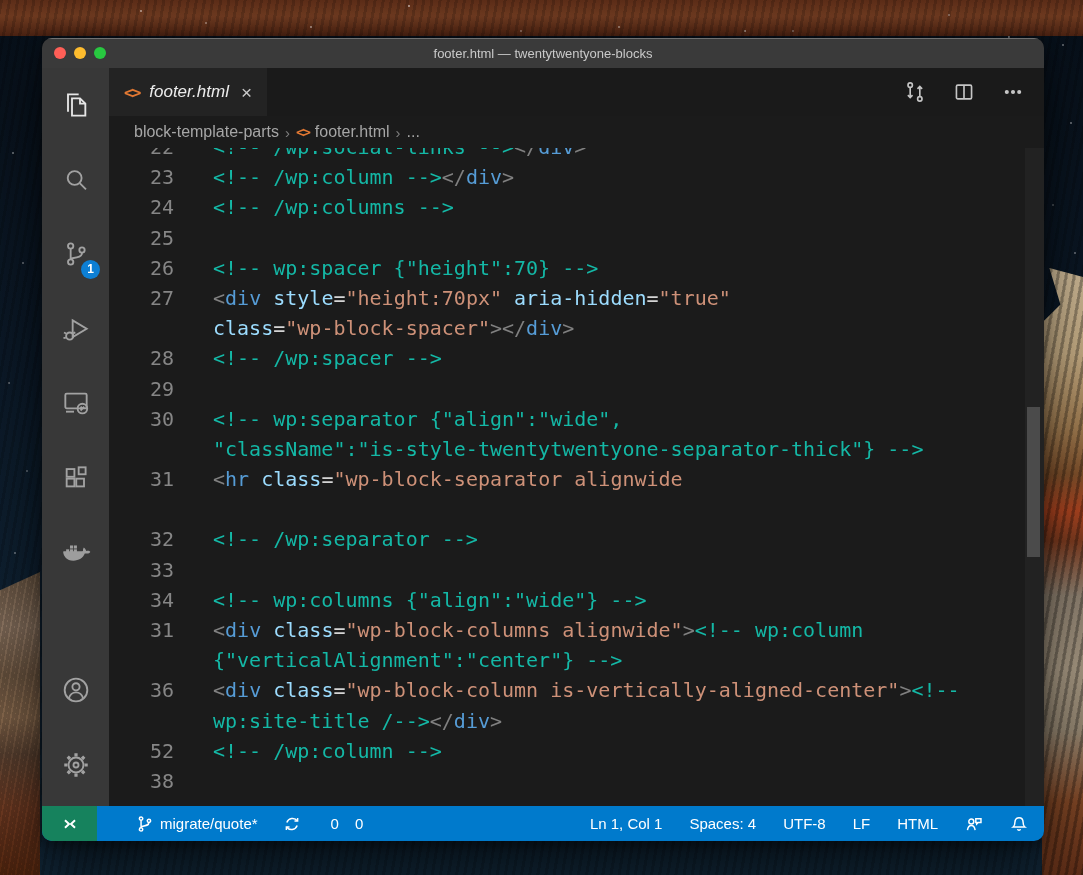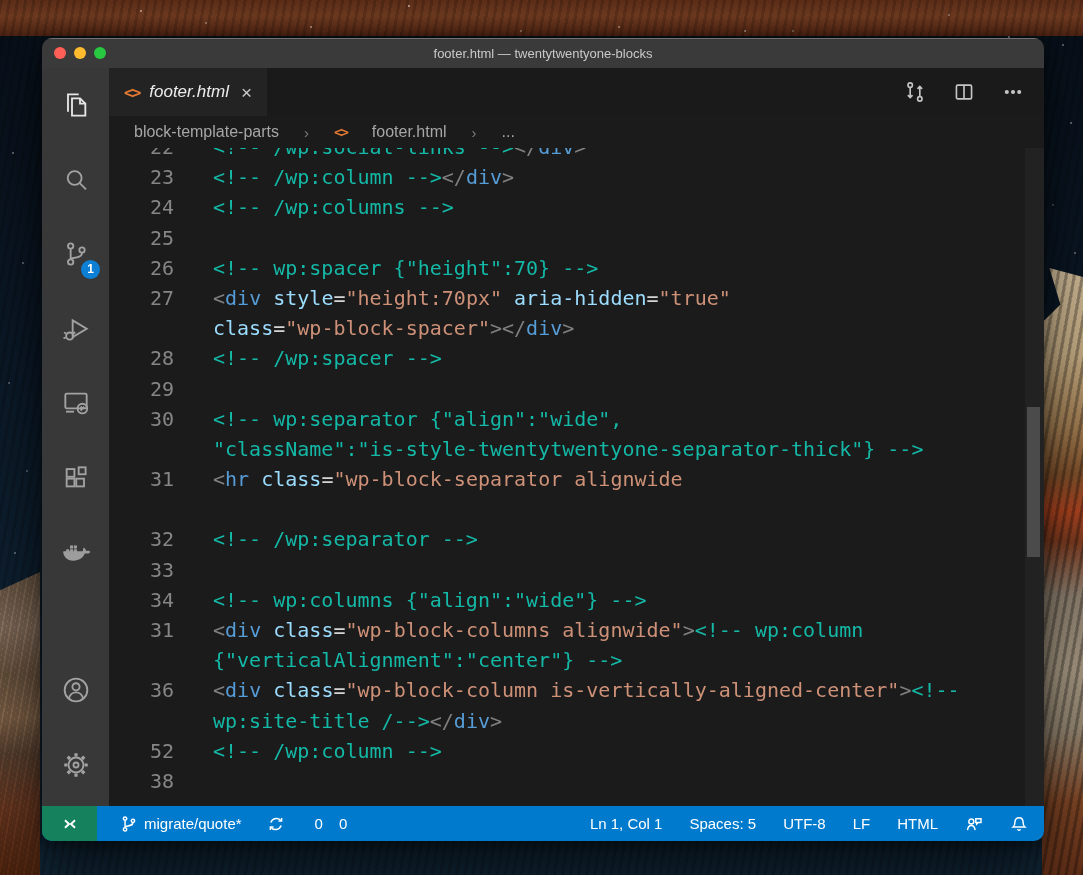--- a/index.html
+++ b/index.html
@@ -69,21 +69,21 @@
   .seti { color:#e37933; font-family:"DejaVu Sans Mono", monospace; font-weight:bold;
     font-size:16px; letter-spacing:-2px; }
   .tab-label { color:#ececec; font-size:17px; font-style:italic; padding-right:2px; }
   .tab-close { color:#c9c9c9; font-size:19px; line-height:1; cursor:pointer; }
   .editor-actions { position:absolute; right:0; top:0; height:48px; display:flex;
     align-items:center; gap:27px; padding-right:20px; }
   .ea-btn { background:none; border:none; cursor:pointer; display:flex; }
   .ea-btn svg { width:22px; height:22px; stroke:#c5c5c5; fill:none; stroke-width:1.2; }
 
   .breadcrumb { height:32px; flex:0 0 32px; background:#1b1b1b; display:flex; align-items:center;
-    padding-left:25px; gap:25px; font-size:16px; color:#a6a6a6;text-align:center; }
+    padding-left:25px; gap:6px; font-size:16px; color:#a6a6a6;text-align:center; }
   .bc-sep { color:#7e7e7e; font-size:15px; }
   .bc-item { cursor:pointer; }
   .seti.small { font-size:14px; }
 
   
   .editor { flex:1; position:relative; overflow:hidden; background:#1b1b1b; }
   .code-scroll { position:absolute; left:0; right:0; top:-16px; }
   .code-row { display:flex; height:30.2px; font:20px/30.2px "DejaVu Sans Mono","Liberation Mono",monospace; white-space:pre; }
   .gutter-num { width:65px; flex:0 0 65px; text-align:right; color:#868686; }
   .code-text { padding-left:39px; }
@@ -96,21 +96,21 @@
 
   .scrollbar-track { position:absolute; right:0; top:0; bottom:0; width:19px; background:rgba(255,255,255,.03); }
   .scrollbar-thumb { position:absolute; right:4px; top:259px; width:13px; height:150px; background:#4b4b4b; }
 
   
   .statusbar { height:35px; flex:0 0 35px; background:#007acc; display:flex; align-items:stretch;
     color:#fff; font-size:15px; }
   .remote { width:55px; flex:0 0 55px; background:#16825d; display:flex; align-items:center;
     justify-content:center; cursor:pointer; }
   .remote svg { width:20px; height:20px; stroke:#fff; stroke-width:1.6; fill:none; }
-  .sb-left { display:flex; align-items:center; gap:25px; padding-left:23px; flex:1; }
+  .sb-left { display:flex; align-items:center; gap:25px; padding-left:39px; flex:1; }
   .sb-right { display:flex; align-items:center; gap:27px; padding-right:16px; }
   .sb-item { display:flex; align-items:center; gap:6px; cursor:pointer; }
   .sb-item svg { width:18px; height:18px; stroke:#fff; stroke-width:1.3; fill:none; }
   .sb-group { display:flex; align-items:center; gap:5px; cursor:pointer; }
 </style>
 </head>
 <body>
 
 <div class="screen">
   <div class="stars"></div>
@@ -315,21 +315,21 @@
               <circle cx="8" cy="11.4" r=".4" fill="#fff"></circle>
             </svg>
           <span>0</span>
         </div>
       </div>
       <div class="sb-right">
         <div class="sb-item">
           <span>Ln 1, Col 1</span>
         </div>
         <div class="sb-item">
-          <span>Spaces: 5</span>
+          <span>Spaces: 4</span>
         </div>
         <div class="sb-item">
           <span>UTF-8</span>
         </div>
         <div class="sb-item">
           <span>LF</span>
         </div>
         <div class="sb-item">
           <span>HTML</span>
         </div>

